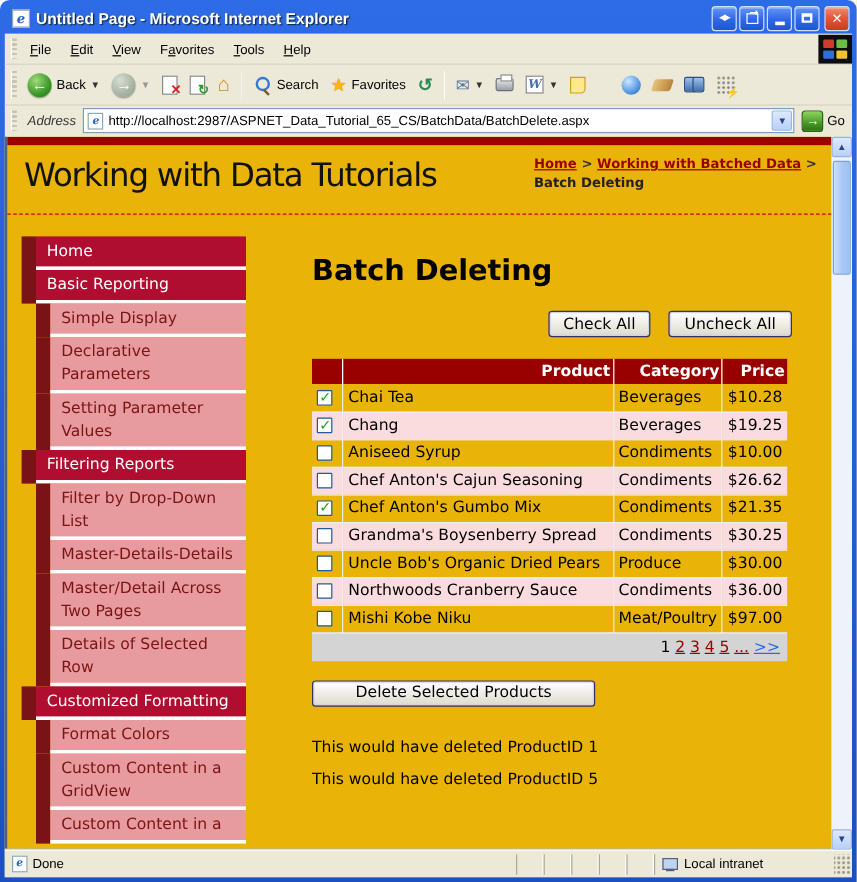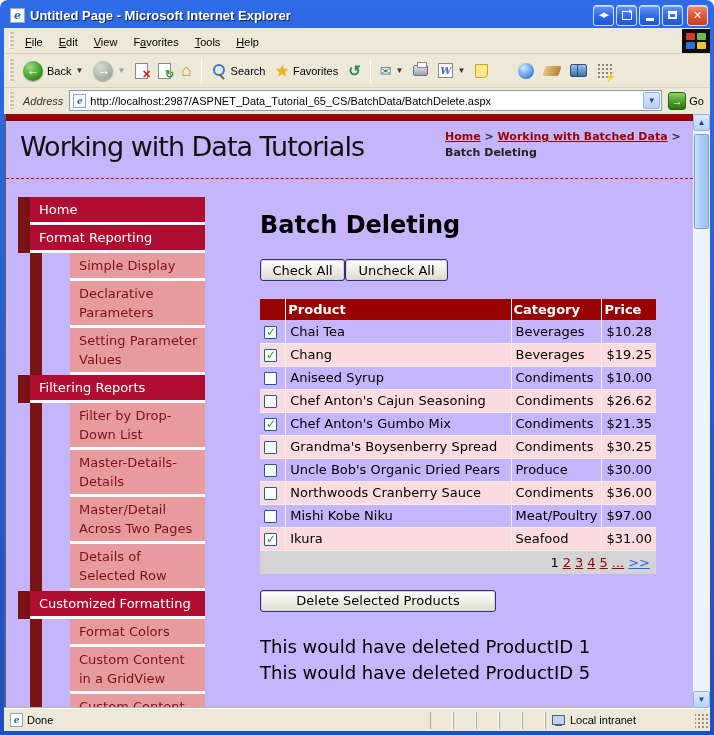--- a/index.html
+++ b/index.html
@@ -83,66 +83,66 @@
     display:flex; align-items:center; gap:4px; padding:0 1px 0 3px; font-size:11px; overflow:hidden; }
   .addr-url { flex:1; white-space:nowrap; overflow:hidden; }
   .addr-drop { width:17px; height:17px; border:1px solid #98B4DE; border-radius:2px;
     background:linear-gradient(180deg,#DCE9FC,#B8D0F8); font-size:8px; color:#24458A;
     display:flex; align-items:center; justify-content:center; }
   .go-btn { display:flex; align-items:center; gap:3px; font-size:11px; padding:0 2px; }
   .go-sq { width:18px; height:18px; border-radius:3px; color:#fff; font-weight:bold; text-align:center; line-height:17px;
     background:linear-gradient(180deg,#8CD45F,#3F8F1F 70%,#2F7414); border:1px solid #2A6612; }
   
   .pagearea { flex:1; display:flex; min-height:0; }
-  .page { flex:1; background:#c4b5fd; border-left:2px solid #51607E; display:flex; flex-direction:column; min-width:0; overflow:hidden; }
+  .page { flex:1; background:#eab308; border-left:2px solid #51607E; display:flex; flex-direction:column; min-width:0; overflow:hidden; }
   .red-band { height:7px; background:#990000; }
   .page-header { position:relative; padding:10px 12px 6px 14px; border-bottom:1px dashed #CC0000; height:58px; }
   .site-title { font:400 27px/32px "DejaVu Sans",sans-serif; color:#111; letter-spacing:-1px; }
   .breadcrumb { position:absolute; top:8px; right:6px; width:242px;
     font:bold 11px/16px "DejaVu Sans",sans-serif; color:#333; }
   .breadcrumb a { color:#990000; text-decoration:underline; }
   .crumb-current { color:#222; }
   .content { flex:1; display:flex; padding-top:18px; overflow:hidden; }
   
   .sidebar { width:187px; margin-left:12px; flex:none; font:13px/19px "DejaVu Sans",sans-serif; }
   .nav-item { border-left:12px solid #7A1315; }
   .nav-item .nav-label { padding:3px 6px 3px 9px; border-bottom:3px solid #fff; }
   .nav-item.lvl0 .nav-label { background:#B00E31; color:#fff; }
-  .nav-item.lvl1 { margin-left:12px;padding-left:28px; }
+  .nav-item.lvl1 { margin-left:12px; }
   .nav-item.lvl1 .nav-label { background:#E89B9F; color:#7A1315; }
   
   .main { margin-left:55px; width:400px; font:13px "DejaVu Sans",sans-serif; }
   .page-heading { font:bold 24px "DejaVu Sans",sans-serif; color:#000; margin:14px 0 20px; }
   .xp-btn { height:22px; border:1px solid #336; border-radius:3px;
     background:linear-gradient(180deg,#FFFFFF,#F1EFE9 45%,#E0DDD0 92%,#D2CFC0);
     font:13px "DejaVu Sans",sans-serif; color:#000; box-shadow:0 0 0 1px #ccd5e8 inset; }
-  .btn-row { display:flex; margin-bottom:18px; }
+  .btn-row { display:flex; gap:15px; margin-bottom:18px;justify-content:flex-end; }
   .btn-checkall { width:85px; }
   .btn-uncheckall { width:103px; }
   .btn-delete { width:236px; display:block; margin:16px 0 22px; }
   table.products { width:396px; border-collapse:collapse; margin-top:2px; }
   table.products th { background:#990000; color:#fff; font-weight:bold; font-size:13px;
-    padding:3px 2px; border-right:1px solid #fff; text-align:left; }
+    padding:3px 2px; border-right:1px solid #fff; text-align:right; }
   table.products th:last-child { border-right:none; }
   table.products td { padding:2px 4px; font-size:13px; color:#000;
     border-bottom:1px solid #eee; border-right:1px solid #eee; height:23px; }
   table.products td:last-child { border-right:none; }
   col.c-cb{width:26px} col.c-prod{width:232px} col.c-cat{width:85px} col.c-price{width:53px}
   tr.alt td { background:#FADCDE; }
   td.price { text-align:right; padding-right:6px; }
   .xp-checkbox { display:inline-block; width:13px; height:13px; background:#fff;
     border:1px solid #215A94; border-radius:1px; position:relative; vertical-align:middle; }
   .xp-checkbox.checked:after { content:"✓"; position:absolute; left:1px; top:-2px;
     color:#21A121; font-weight:bold; font-size:12px; }
   tr.pager-row td { background:#D4D4D4; text-align:right; padding:4px 6px; border:none; }
   .pager a { margin-left:4px; text-decoration:underline; }
   .pager .pg-num { color:#990000; }
   .pager .pg-next { color:#2B65EC; }
   .pager .pg-cur { color:#000; margin-left:4px; }
-  .messages div { line-height:26px; font-size:18px; }
+  .messages div { line-height:26px; font-size:13px; }
   
   .vscroll { width:17px; flex:none; background:#EDF2FB; display:flex; flex-direction:column; position:relative; }
   .sc-btn { height:17px; border:1px solid #98B4DE; border-radius:2px;
     background:linear-gradient(180deg,#DCE9FC,#B8D0F8); color:#24458A; font-size:8px;
     display:flex; align-items:center; justify-content:center; }
   .sc-btn.down { position:absolute; bottom:0; left:0; right:0; }
   .sc-thumb { position:absolute; top:20px; left:1px; right:1px; height:95px;
     border:1px solid #7DA2CE; border-radius:2px;
     background:linear-gradient(90deg,#CADEFB,#ACC9F6 50%,#9DC1F5); }
   
@@ -290,21 +290,21 @@
             <span>&gt;</span>
             <span class="crumb-current">Batch Deleting</span>
           </div>
         </div>
         <div class="content">
           <div class="sidebar" id="sidebar-nav">
               <div class="nav-item lvl0">
                 <div class="nav-label">Home</div>
               </div>
               <div class="nav-item lvl0">
-                <div class="nav-label">Format Reporting</div>
+                <div class="nav-label">Basic Reporting</div>
               </div>
               <div class="nav-item lvl1">
                 <div class="nav-label">Simple Display</div>
               </div>
               <div class="nav-item lvl1">
                 <div class="nav-label">Declarative Parameters</div>
               </div>
               <div class="nav-item lvl1">
                 <div class="nav-label">Setting Parameter Values</div>
               </div>
@@ -405,26 +405,20 @@
                     <td>Northwoods Cranberry Sauce</td>
                     <td>Condiments</td>
                     <td class="price">$36.00</td>
                   </tr>
                   <tr class="">
                     <td><span class="xp-checkbox"></span></td>
                     <td>Mishi Kobe Niku</td>
                     <td>Meat/Poultry</td>
                     <td class="price">$97.00</td>
                   </tr>
-                  <tr class="alt">
-                    <td><span class="xp-checkbox checked"></span></td>
-                    <td>Ikura</td>
-                    <td>Seafood</td>
-                    <td class="price">$31.00</td>
-                  </tr>
                 </tbody>
               <tfoot>
                 <tr class="pager-row">
                   <td colspan="4"><span class="pager" id="pager"><span class="pg-cur">1</span><a href="#" class="pg-num">2</a><a href="#" class="pg-num">3</a><a href="#" class="pg-num">4</a><a href="#" class="pg-num">5</a><a href="#" class="pg-num">...</a><a href="#" class="pg-next">&gt;&gt;</a></span></td>
                 </tr>
               </tfoot>
             </table>
             <button class="xp-btn btn-delete">Delete Selected Products</button>
             <div class="messages" id="messages">
                 <div>This would have deleted ProductID 1</div>

